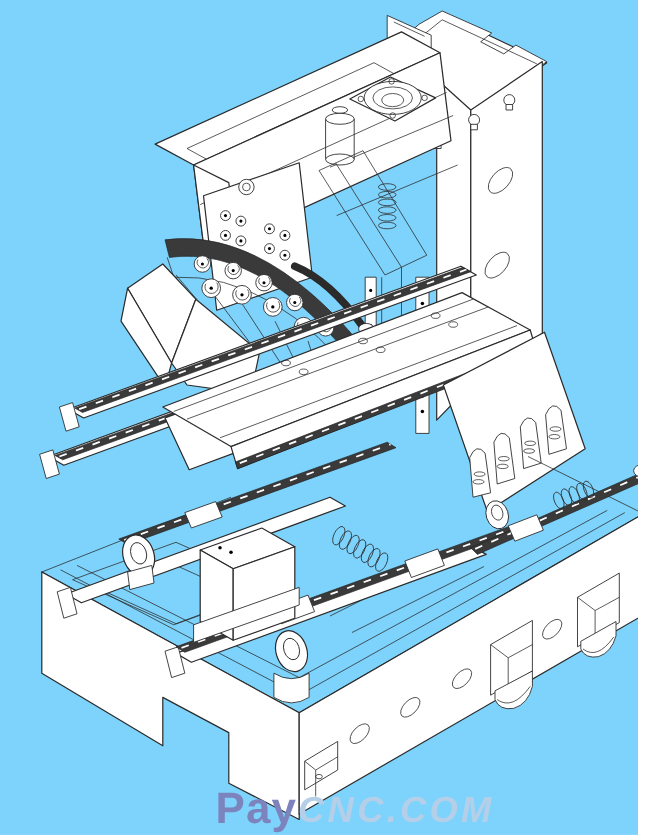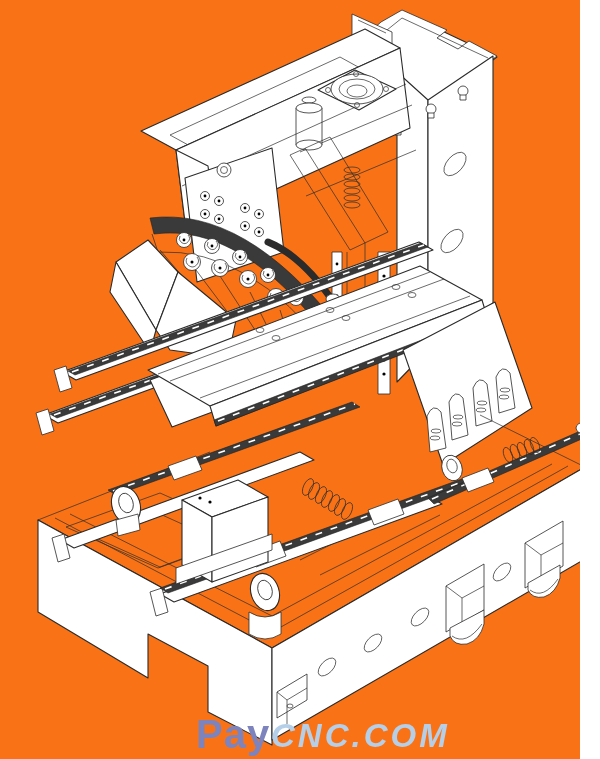--- a/index.html
+++ b/index.html
@@ -1,16 +1,16 @@
 <!DOCTYPE html>
 <html><head>
 <meta charset="utf-8">
 <style>
   html,body{margin:0;padding:0;background:#ffffff;}
-  .page{width:580px;height:759px;position:relative;background:#f97316;overflow:hidden;
+  .page{width:580px;height:759px;position:relative;background:#7dd3fc;overflow:hidden;
         font-family:"Liberation Sans", sans-serif;}
   svg{display:block;}
   .ln{fill:none;stroke:#2b2b2b;stroke-width:1.1;stroke-linejoin:round;stroke-linecap:round;}
   .th{fill:none;stroke:#2b2b2b;stroke-width:.7;stroke-linejoin:round;}
   .fc{fill:#ffffff;stroke:#2b2b2b;stroke-width:1.1;stroke-linejoin:round;}
   .fc2{fill:#ffffff;stroke:#2b2b2b;stroke-width:.8;stroke-linejoin:round;}
   .dk{fill:#3a3a3a;stroke:#222222;stroke-width:.6;}
   .tick{stroke:#ffffff;stroke-width:1.6;stroke-dasharray:7 9;fill:none;}
   .wm-brand{font-weight:bold;font-size:40px;letter-spacing:1px;}
   .wm-suffix{font-weight:bold;font-style:italic;font-size:33px;letter-spacing:3px;}

